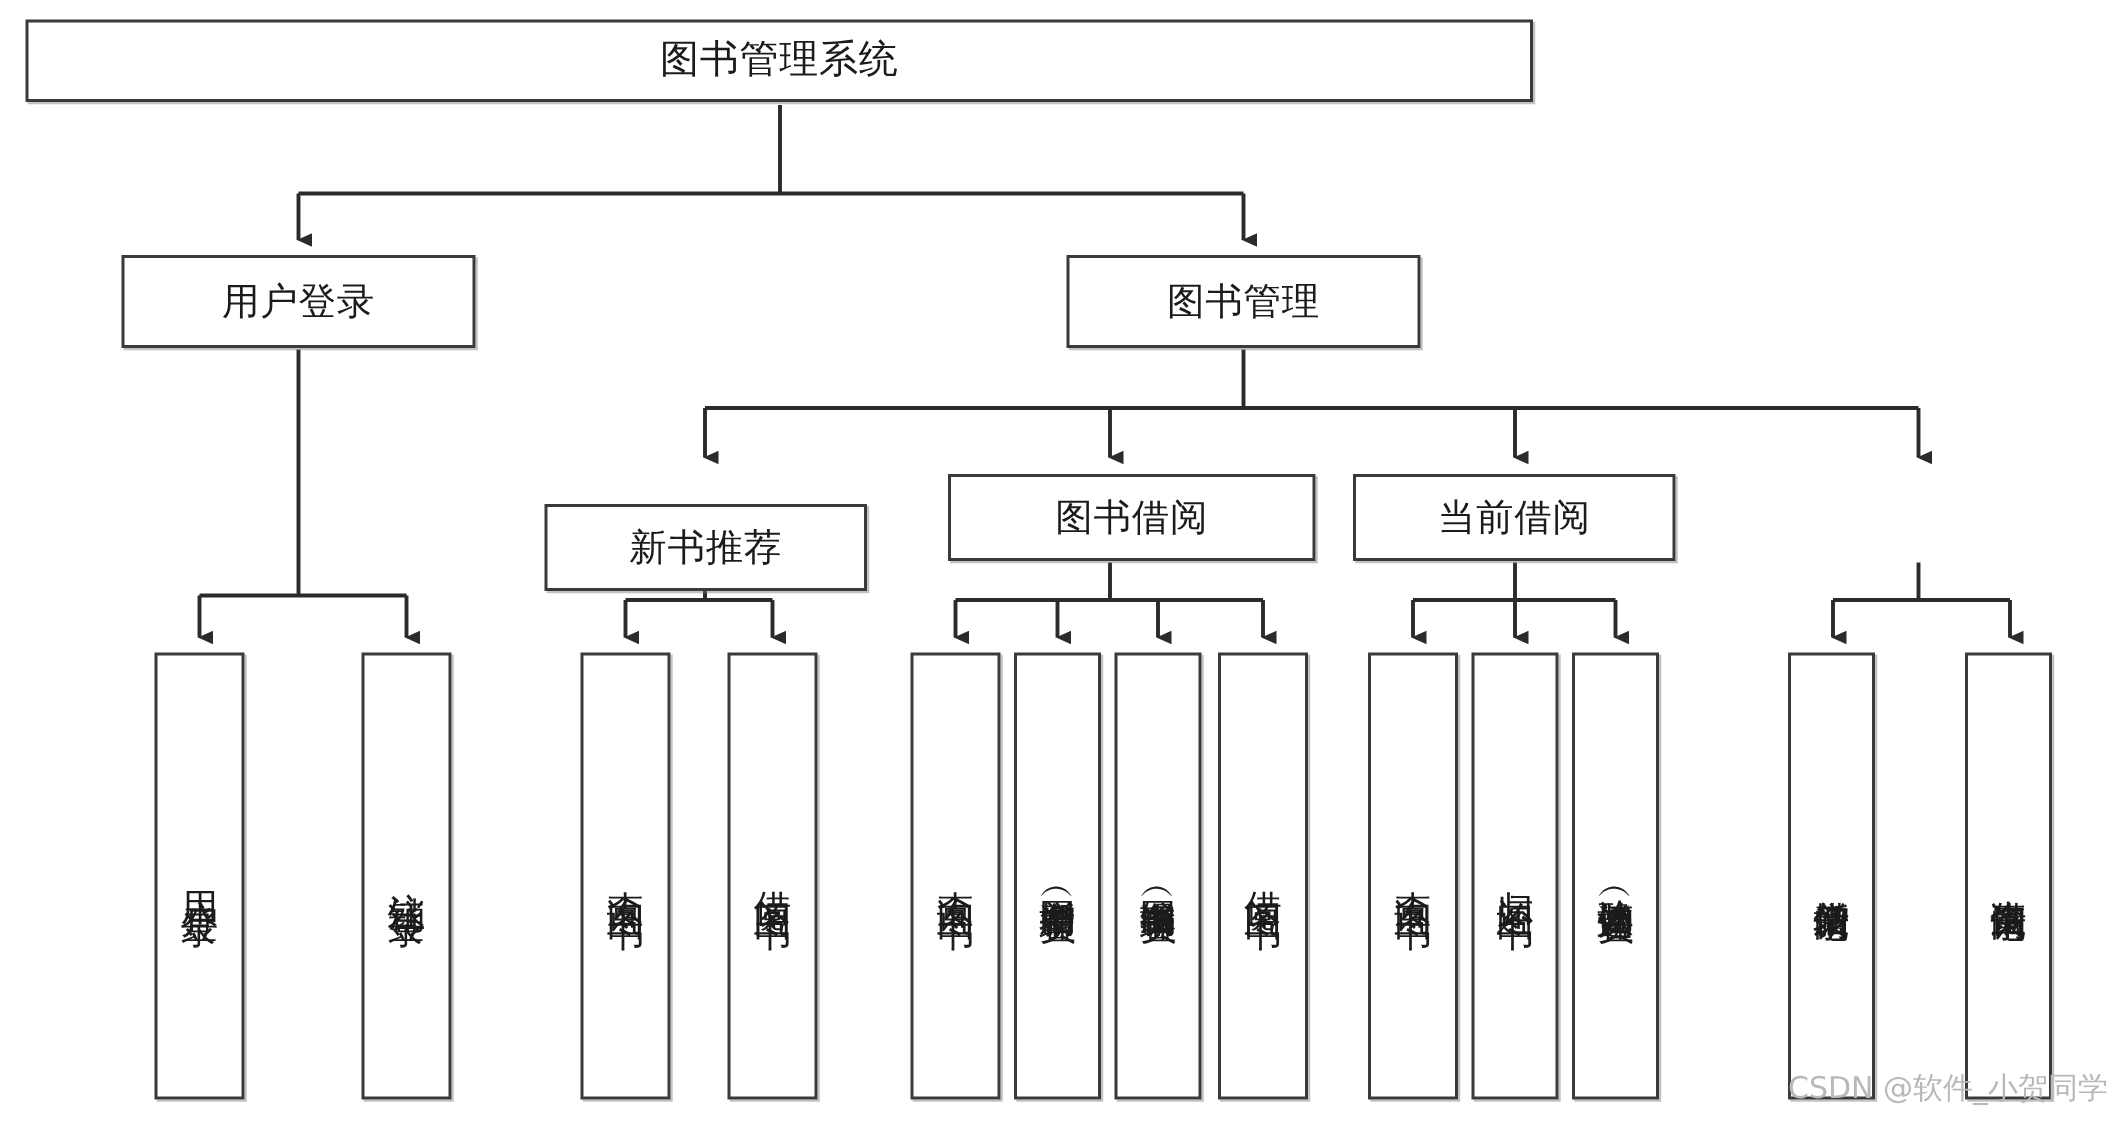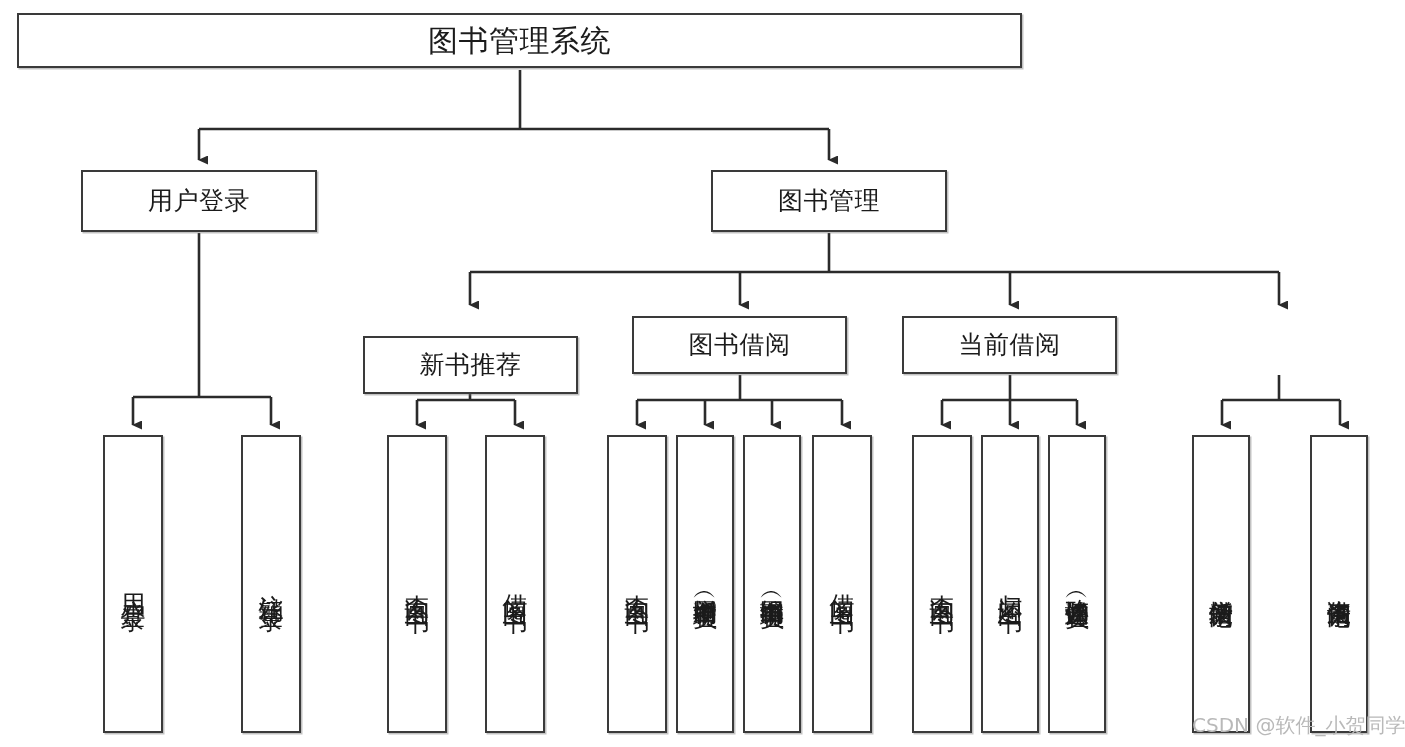--- a/index.html
+++ b/index.html
@@ -43,21 +43,21 @@
     text-align: center;
     line-height: 1.12;
     white-space: nowrap;
   }
   
   .node.horiz .label {
     font-size: 25px;
     letter-spacing: 0.5px;
   }
   .node.root .label {
-    font-size: 30px;
+    font-size: 26px;
   }
   
   .node.vert {
     align-items: center;
     justify-content: center;
   }
   .node.vert .label {
     writing-mode: vertical-rl;
     text-orientation: upright;
     font-size: 25px;
@@ -142,21 +142,21 @@
   <div class="node horiz" style="left:81px; top:170px; width:236px; height:62px;">
     <span class="label">用户登录</span>
   </div>
   <div class="node horiz" style="left:711px; top:170px; width:236px; height:62px;">
     <span class="label">图书管理</span>
   </div>
 
   <div class="node horiz" style="left:363px; top:336px; width:215px; height:58px;">
     <span class="label">新书推荐</span>
   </div>
-  <div class="node horiz" style="left:632px; top:316px; width:215px; height:58px;">
+  <div class="node horiz" style="left:632px; top:316px; width:245px; height:58px;">
     <span class="label">图书借阅</span>
   </div>
   <div class="node horiz" style="left:902px; top:316px; width:215px; height:58px;">
     <span class="label">当前借阅</span>
   </div>
 
   <div class="node vert" style="left:103px; top:435px; width:60px; height:298px;">
     <span class="label">用户登录</span>
   </div>
   <div class="node vert" style="left:241px; top:435px; width:60px; height:298px;">

